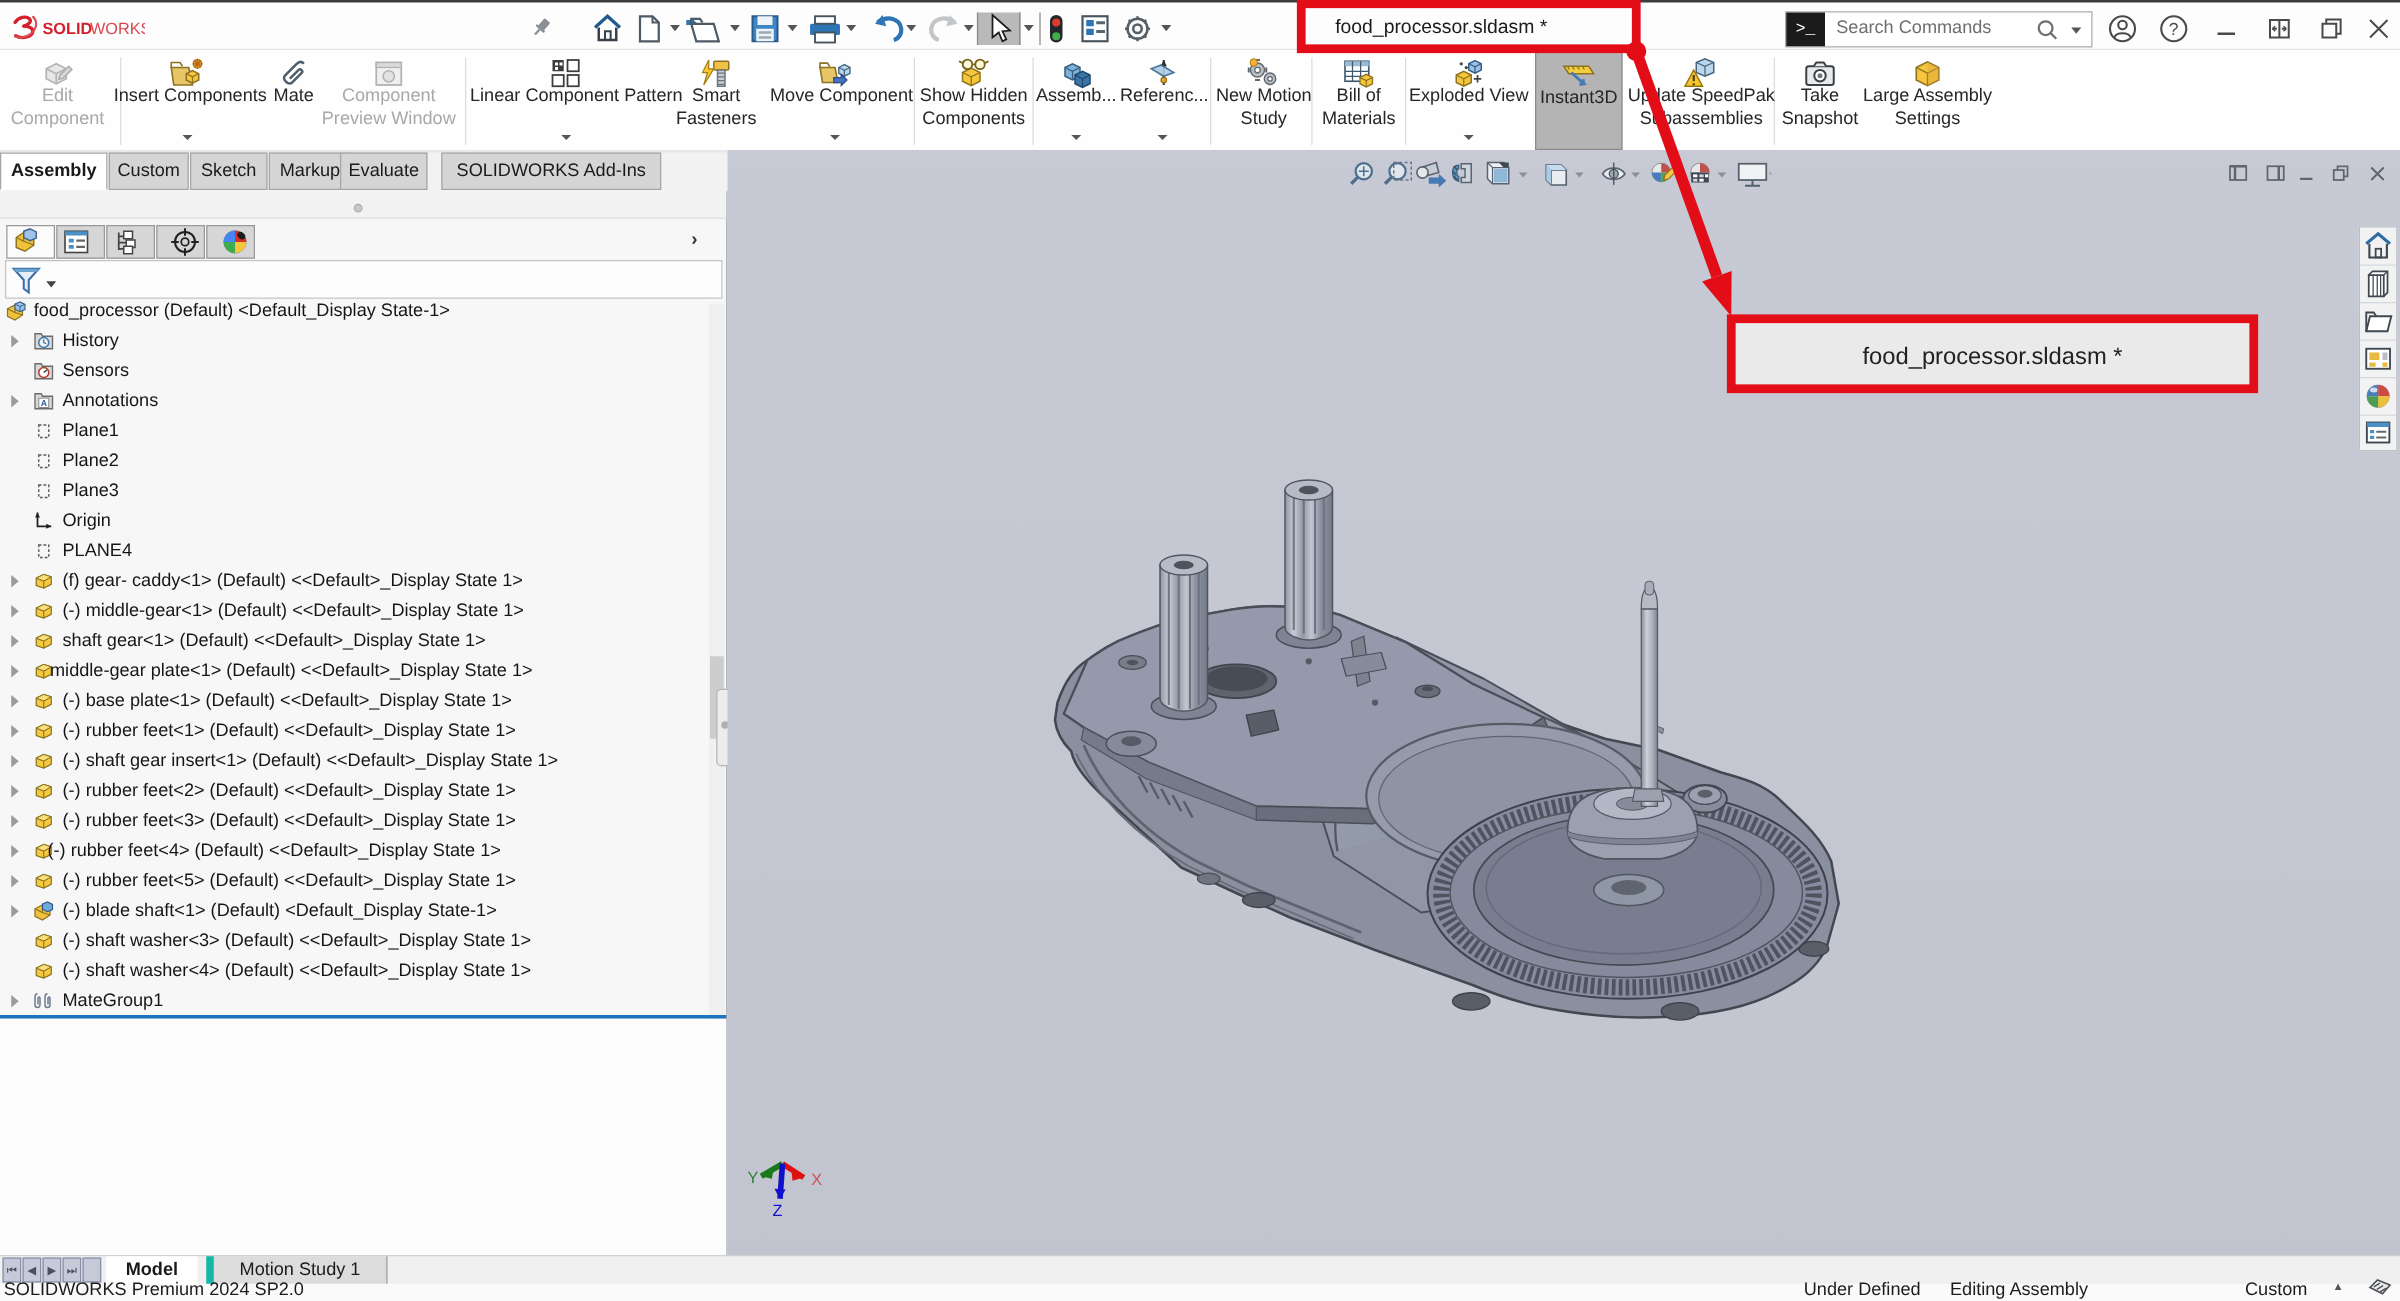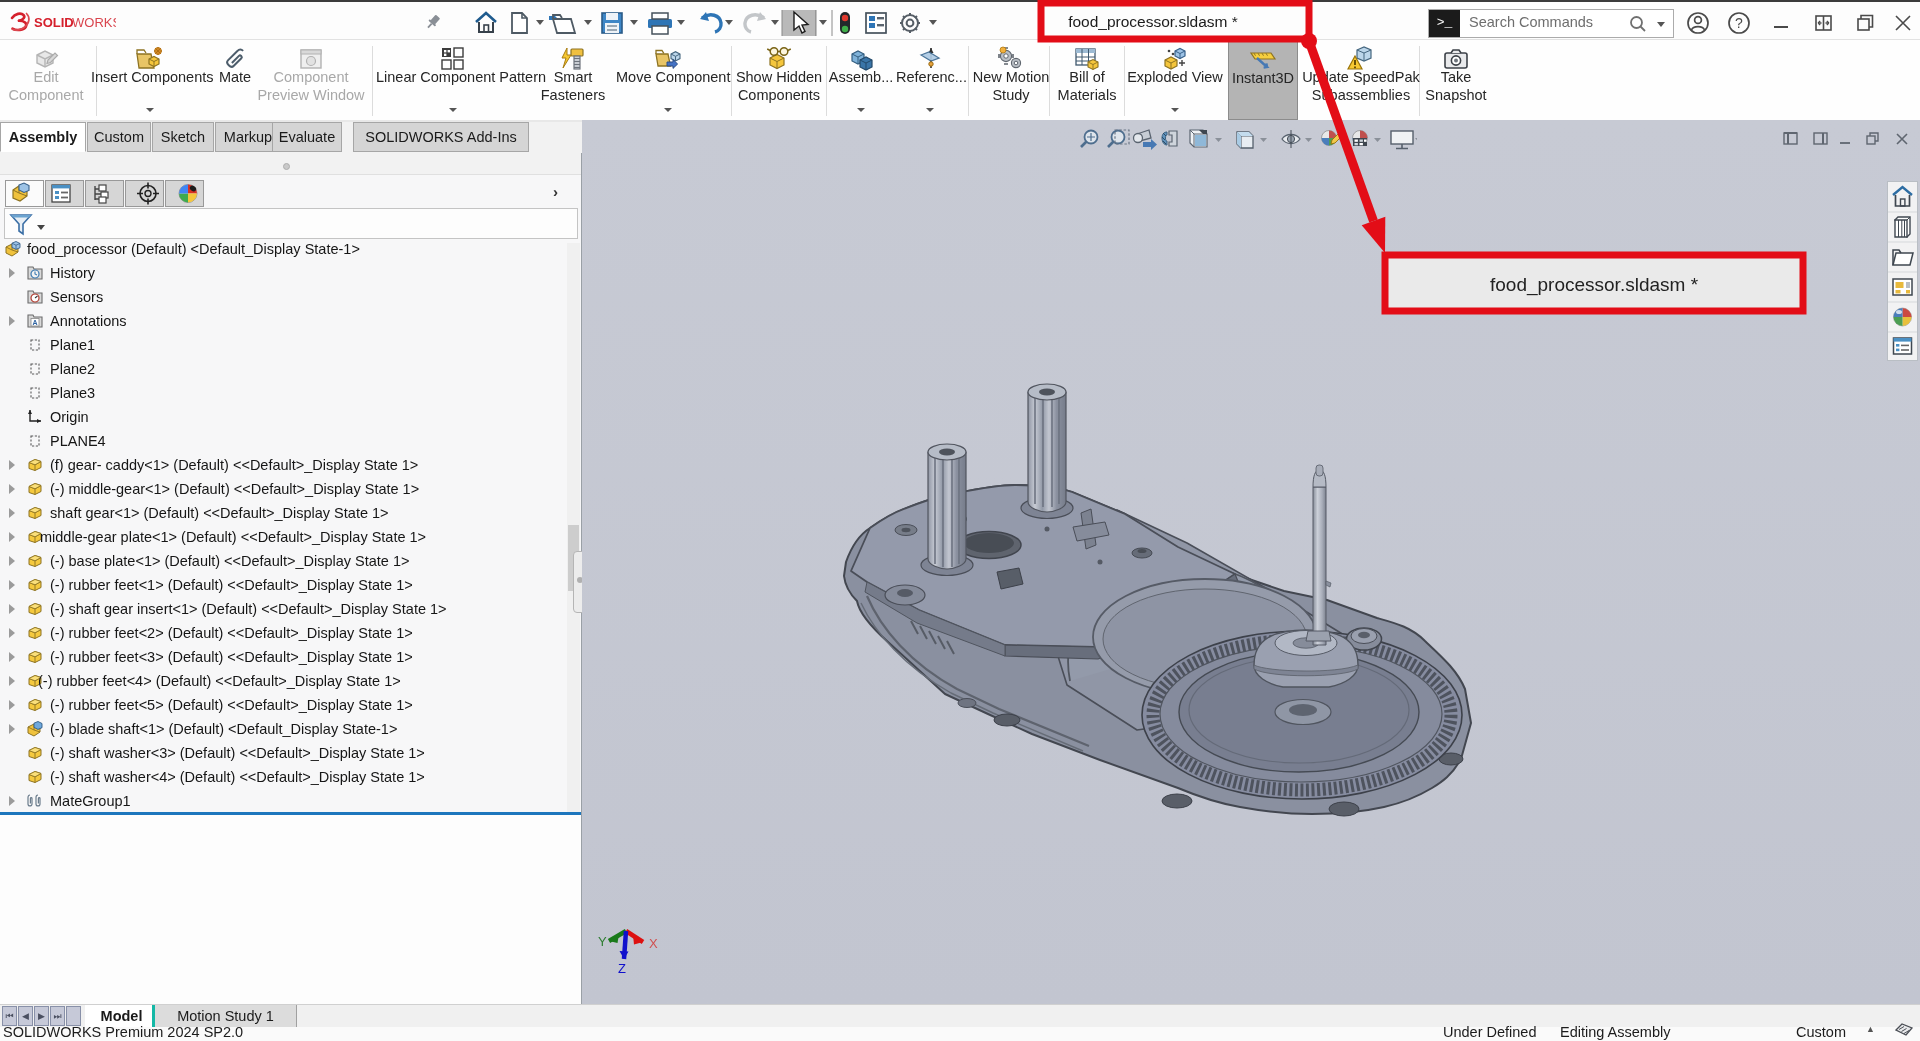--- a/index.html
+++ b/index.html
@@ -410,20 +410,28 @@
   <div class="rbtn" style="left:1424px;width:64px">
     <svg class="ricon" width="26" height="26" viewBox="0 0 26 26">
       <rect x="2" y="7" width="22" height="15" rx="2" fill="#e9eaec" stroke="#3c4148" stroke-width="1.6"></rect>
       <path d="M8 7 L10 4 L16 4 L18 7" fill="#e9eaec" stroke="#3c4148" stroke-width="1.6"></path>
       <circle cx="13" cy="14.5" r="4.6" fill="#fff" stroke="#3c4148" stroke-width="1.6"></circle>
       <circle cx="13" cy="14.5" r="2" fill="#6f767e"></circle>
     </svg>
     <div class="rlabel">Take<br>Snapshot</div>
   </div>
 
+  <div class="rbtn" style="left:1486px;width:112px">
+    <svg class="ricon" width="26" height="26" viewBox="0 0 26 26">
+      <path d="M4 8 l9 -4.5 9 4.5 0 10 -9 4.5 -9 -4.5 Z" fill="#f5c63c" stroke="#8d7322" stroke-width="1.3"></path>
+      <path d="M4 8 l9 4.5 9 -4.5 M13 12.5 l0 10" fill="none" stroke="#8d7322" stroke-width="1.1"></path>
+      <path d="M13 3.5 l9 4.5 0 10 -9 4.5 Z" fill="#e2a93c" opacity="0.5"></path>
+    </svg>
+    <div class="rlabel">Large Assembly<br>Settings</div>
+  </div>
 
   <svg class="abs" style="left:1898px;top:100px" width="14" height="10" viewBox="0 0 14 10">
     <path d="M2 8 L7 3 L12 8" fill="none" stroke="#555" stroke-width="1.8"></path>
   </svg>
 </div>
 <div id="tabrow">
   <div style="position:absolute;left:0;top:0;width:582px;height:2px;background:#e8e8e8"></div>
   <div class="cmtab active" style="left:0px;width:86px;top:2px">Assembly</div>
   <div class="cmtab" style="left:87px;width:64px;top:2px">Custom</div>
   <div class="cmtab" style="left:152px;width:62px;top:2px">Sketch</div>
@@ -901,21 +909,21 @@
     </g>
   </svg>
 </div>
 <div id="modeltabs">
   <div class="navbtn" style="left:2px">⏮</div>
   <div class="navbtn" style="left:18px">◀</div>
   <div class="navbtn" style="left:34px">▶</div>
   <div class="navbtn" style="left:50px">⏭</div>
   <div class="navbtn" style="left:66px"></div>
   <div class="mtab" style="left:85px;width:73px;font-weight:bold;background:#ffffff">Model</div>
-  <div class="mtab" style="left:152px;width:145px;background:#dcdcdc;border-left:3px solid #14b8a6;border-right:1px solid #a0a0a0">Motion Study 1</div>
+  <div class="mtab" style="left:165px;width:145px;background:#dcdcdc;border-left:6px solid #14b8a6;border-right:1px solid #a0a0a0">Motion Study 1</div>
 </div>
 <div id="statusbar">
   <div style="left:3px">SOLIDWORKS Premium 2024 SP2.0</div>
   <div style="left:1443px">Under Defined</div>
   <div style="left:1560px">Editing Assembly</div>
   <div style="left:1796px">Custom</div>
   <div style="left:1866px;font-size:9px;color:#555">▲</div>
   <svg class="abs" style="left:1894px;top:-5px" width="20" height="16" viewBox="0 0 20 16">
     <path d="M2 8 L8 2 L18 6 L12 13 Z" fill="#e9eaec" stroke="#4a4e55" stroke-width="1.3"></path>
     <path d="M5 7.5 L10 4.5 M7.5 9.5 L12.5 6.5 M10 11.5 L15 8.5" stroke="#4a4e55" stroke-width="1"></path>

